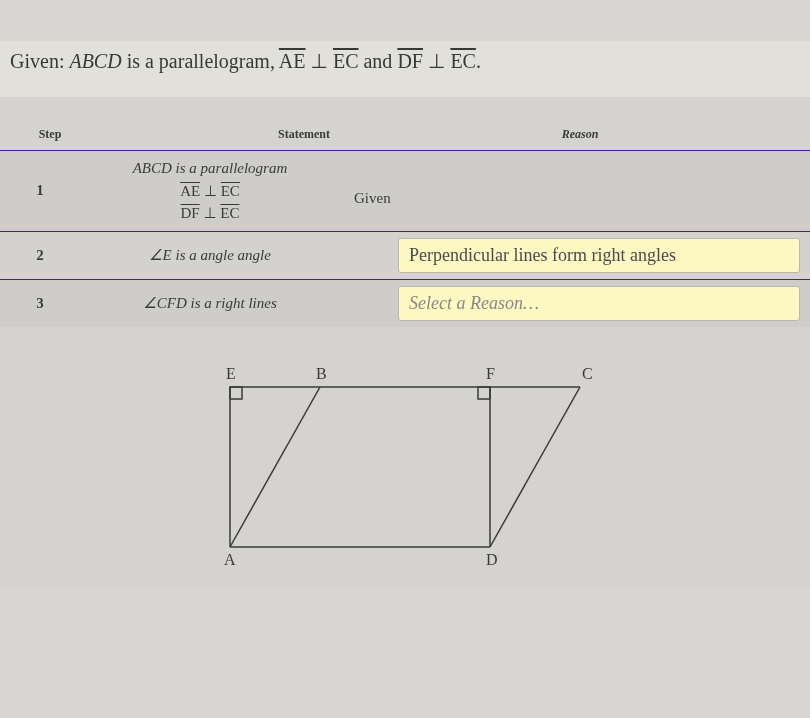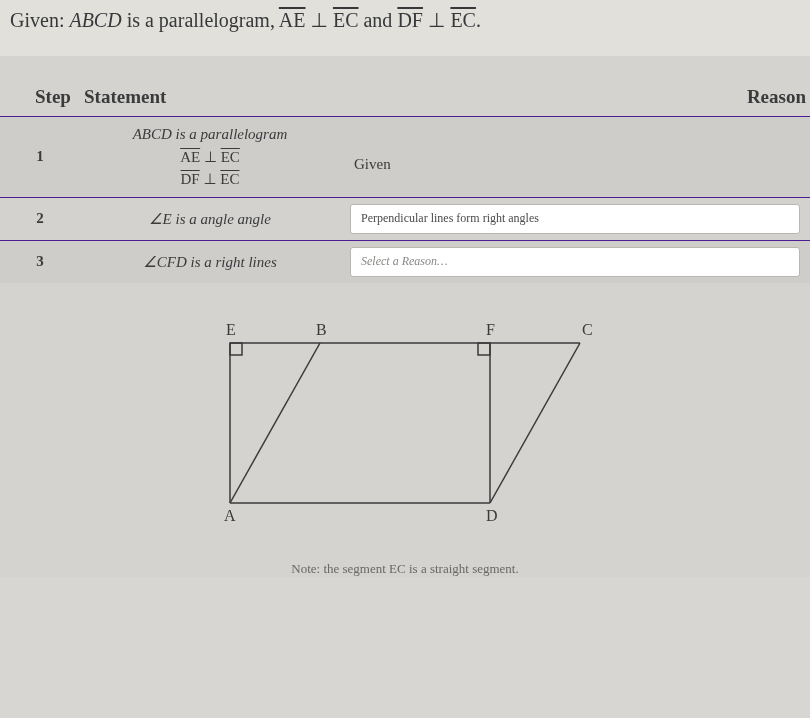--- a/index.html
+++ b/index.html
@@ -14,68 +14,70 @@
       height: 718px;
       overflow: hidden;
       position: relative;
     }
     .problem-header {
       padding: 4px 10px 12px 10px;
       background: #e2e0db;
       color: #37383a;
       font-size: 20px;
       line-height: 1.6;
+      margin-top: 41px;
     }
     .problem-header .line1 {
       margin-bottom: 8px;
     }
     .overline {
       text-decoration: overline;
     }
     .proof-area {
       background: #d5d3cf;
       padding-top: 22px;
     }
     .proof-table {
       width: 100%;
       border-collapse: collapse;
       font-size: 15px;
       color: #3a3b3d;
     }
     .proof-table th {
       text-align: left;
-      padding: 8px 4px;
+      padding: 8px 10px;
       font-weight: bold;
       background: #d5d3cf;
-      font-size: 19px;
+      font-size: 12px;
     }
     .proof-table th.step-col { width: 80px; text-align: center; padding-left: 30px;}
-    .proof-table th.statement-col { width: 260px; text-align: left; }
-    .proof-table th.reason-col { text-align: right; padding-left: 20px;}
+    .proof-table th.statement-col { width: 260px; text-align: right; }
+    .proof-table th.reason-col { text-align: center; padding-left: 20px; font-style: italic;}
     .proof-table td {
       padding: 6px 10px;
       vertical-align: middle;
       border-top: 1px solid #4c1d95;
     }
     .proof-table tr:nth-child(2) td { background: #cfcdc9; }
     .proof-table tr:nth-child(3) td { background: #d4d2ce; }
     .proof-table tr:nth-child(4) td { background: #cfcdc9; }
     .step-cell { text-align: center; font-weight: bold; }
     .statement-cell { text-align: center; }
     .statement-stack { line-height: 1.5; }
     .reason-box {
-      background: #ffffff;
+      background: #fef9c3;
       border: 1px solid #bab7b2;
       border-radius: 3px;
       padding: 6px 10px;
-      font-size: 12px;
+      font-size: 18px;
       color: #4a4a4c;
       min-height: 30px;
       display: flex;
       align-items: center;
+      margin-left: 48px;
     }
     .reason-box.placeholder {
       color: #8a8885;
       font-style: italic;
     }
     .reason-plain {
       padding-left: 4px;
       margin-top: 16px;
     }
     .figure-area {
@@ -163,15 +165,14 @@
       </g>
       <g fill="#3a3a3c" font-family="Times New Roman" font-size="16">
         <text x="36" y="22">E</text>
         <text x="126" y="22">B</text>
         <text x="296" y="22">F</text>
         <text x="392" y="22">C</text>
         <text x="34" y="208">A</text>
         <text x="296" y="208">D</text>
       </g>
     </svg>
-    <div class="figure-note">Note: the segment EC is a straight segment.</div>
   </div>
 </div>
 
 </body></html>

